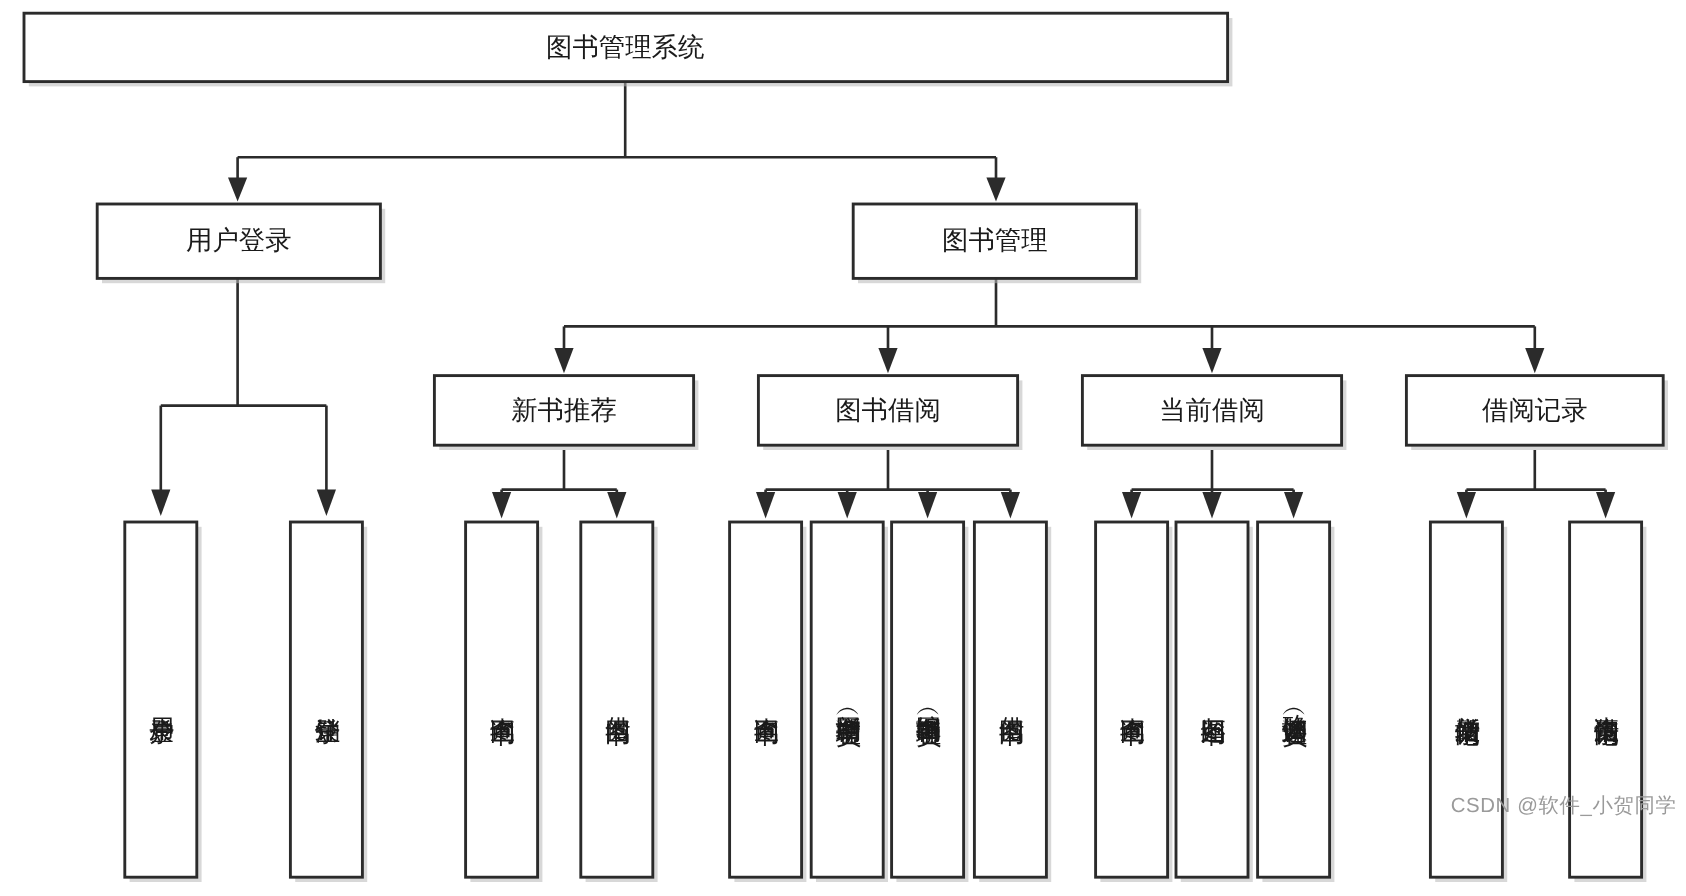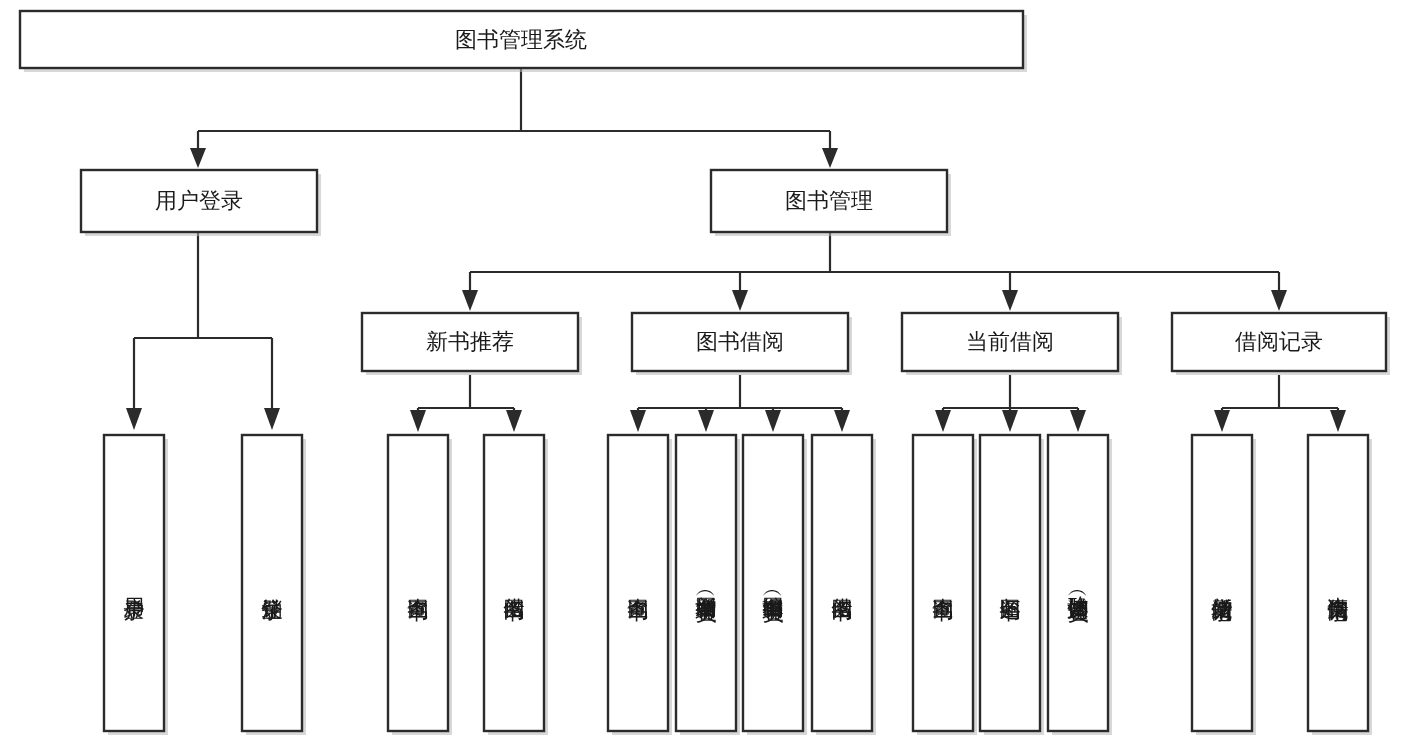--- a/index.html
+++ b/index.html
@@ -249,13 +249,14 @@
   <div class="label-v" style="left:608px;top:435px;width:60px;height:296px;">查询图书</div>
   <div class="label-v" style="left:676px;top:435px;width:60px;height:296px;">新增图书（管理员）</div>
   <div class="label-v" style="left:743px;top:435px;width:60px;height:296px;">编辑图书（管理员）</div>
   <div class="label-v" style="left:812px;top:435px;width:60px;height:296px;">借阅图书</div>
   <div class="label-v" style="left:913px;top:435px;width:60px;height:296px;">查询图书</div>
   <div class="label-v" style="left:980px;top:435px;width:60px;height:296px;">归还图书</div>
   <div class="label-v" style="left:1048px;top:435px;width:60px;height:296px;">确认归还（管理员）</div>
   <div class="label-v" style="left:1192px;top:435px;width:60px;height:296px;">新增借阅记录</div>
   <div class="label-v" style="left:1308px;top:435px;width:60px;height:296px;">查询借阅记录</div>
 
+  <div class="watermark">CSDN @软件_小贺同学</div>
 </div>
 
 </body></html>

